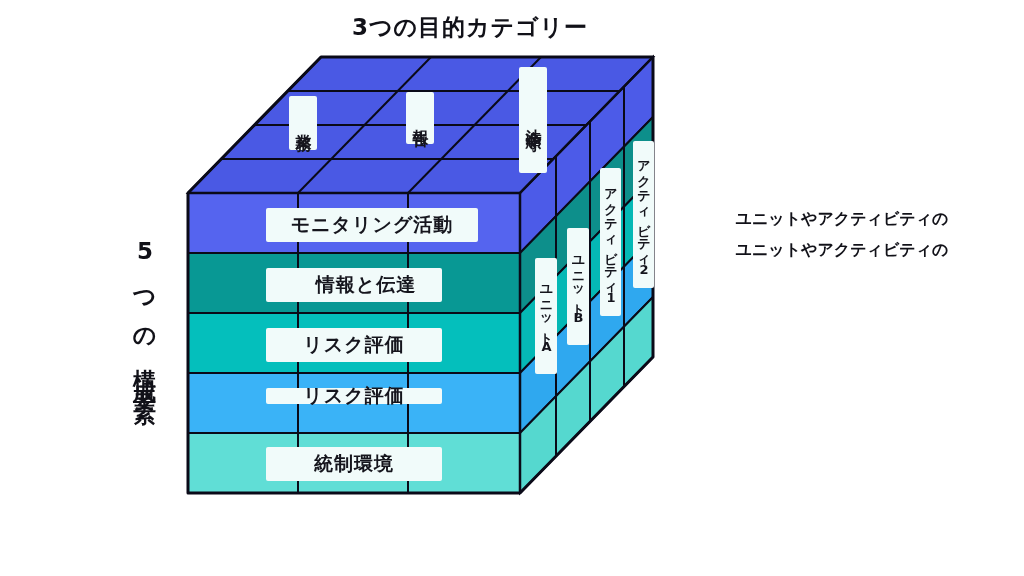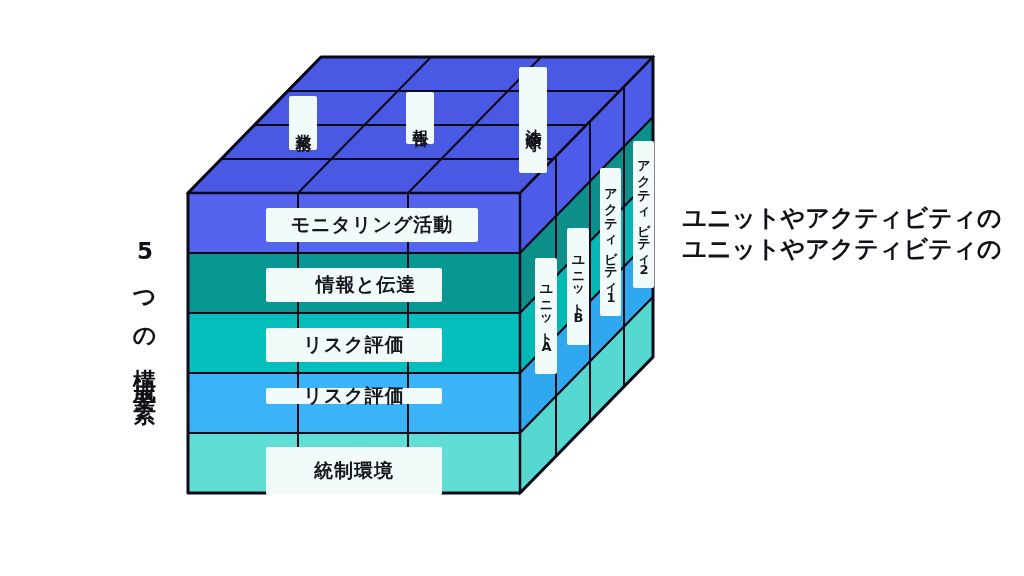--- a/index.html
+++ b/index.html
@@ -25,21 +25,21 @@
     position:absolute;left:340px;top:12px;width:260px;text-align:center;
     font-size:23px;font-weight:bold;color:#111118;letter-spacing:1px;
   }
   .left-axis{
     position:absolute;left:130px;top:238px;height:250px;
     writing-mode:vertical-rl;text-orientation:upright;
     font-size:23px;font-weight:bold;color:#111118;letter-spacing:11px;
   }
   .annotation{
     position:absolute;left:680px;top:203px;width:324px;text-align:center;
-    font-size:24px;line-height:31px;font-weight:bold;color:#111118;
+    font-size:16px;line-height:31px;font-weight:bold;color:#111118;
   }
 </style>
 </head>
 <body>
 
 <div class="stage">
 
   <svg width="1024" height="576" viewBox="0 0 1024 576">
 
     <polygon class="face" points="188,193 321,57 653,57 520,193" fill="#4A59E4"></polygon>
@@ -69,36 +69,37 @@
     <line class="ln" x1="556" y1="156" x2="556" y2="456"></line>
     <line class="ln" x1="590" y1="122" x2="590" y2="422"></line>
     <line class="ln" x1="624" y1="87" x2="624" y2="387"></line>
 
     <line class="edge" x1="188" y1="193" x2="520" y2="193"></line>
     <line class="edge" x1="520" y1="193" x2="520" y2="493"></line>
     <line class="edge" x1="520" y1="193" x2="653" y2="57"></line>
     <polygon class="outline" points="188,193 321,57 653,57 653,357 520,493 188,493"></polygon>
   </svg>
 
+  <div class="title">3つの目的カテゴリー</div>
 
   <div class="left-axis">5つの構成要素</div>
 
   <div class="annotation">
     <div>ユニットやアクティビティの</div>
     <div>ユニットやアクティビティの</div>
   </div>
 
   <div class="lbl vtxt toplbl" style="left:289px;top:96px;width:28px;height:54px;">業務</div>
   <div class="lbl vtxt toplbl" style="left:406px;top:92px;width:28px;height:52px;">報告</div>
   <div class="lbl vtxt toplbl" style="left:519px;top:67px;width:28px;height:106px;">法令順守</div>
 
   <div class="lbl hlbl" style="left:266px;top:208px;width:212px;height:34px;">モニタリング活動</div>
   <div class="lbl hlbl" style="left:266px;top:268px;width:176px;height:34px;padding-left:24px;">情報と伝達</div>
   <div class="lbl hlbl" style="left:266px;top:328px;width:176px;height:34px;">リスク評価</div>
   <div class="lbl hlbl" style="left:266px;top:388px;width:176px;height:16px;">リスク評価</div>
-  <div class="lbl hlbl" style="left:266px;top:447px;width:176px;height:48px;">統制環境</div>
+  <div class="lbl hlbl" style="left:266px;top:447px;width:176px;height:34px;">統制環境</div>
 
   <div class="lbl vtxt sidelbl" style="left:535px;top:258px;width:22px;height:116px;">ユニットA</div>
   <div class="lbl vtxt sidelbl" style="left:567px;top:228px;width:22px;height:117px;">ユニットB</div>
   <div class="lbl vtxt sidelbl" style="left:600px;top:168px;width:21px;height:148px;">アクティビティ1</div>
   <div class="lbl vtxt sidelbl" style="left:633px;top:141px;width:21px;height:147px;">アクティビティ2</div>
 
 </div>
 
 </body></html>

